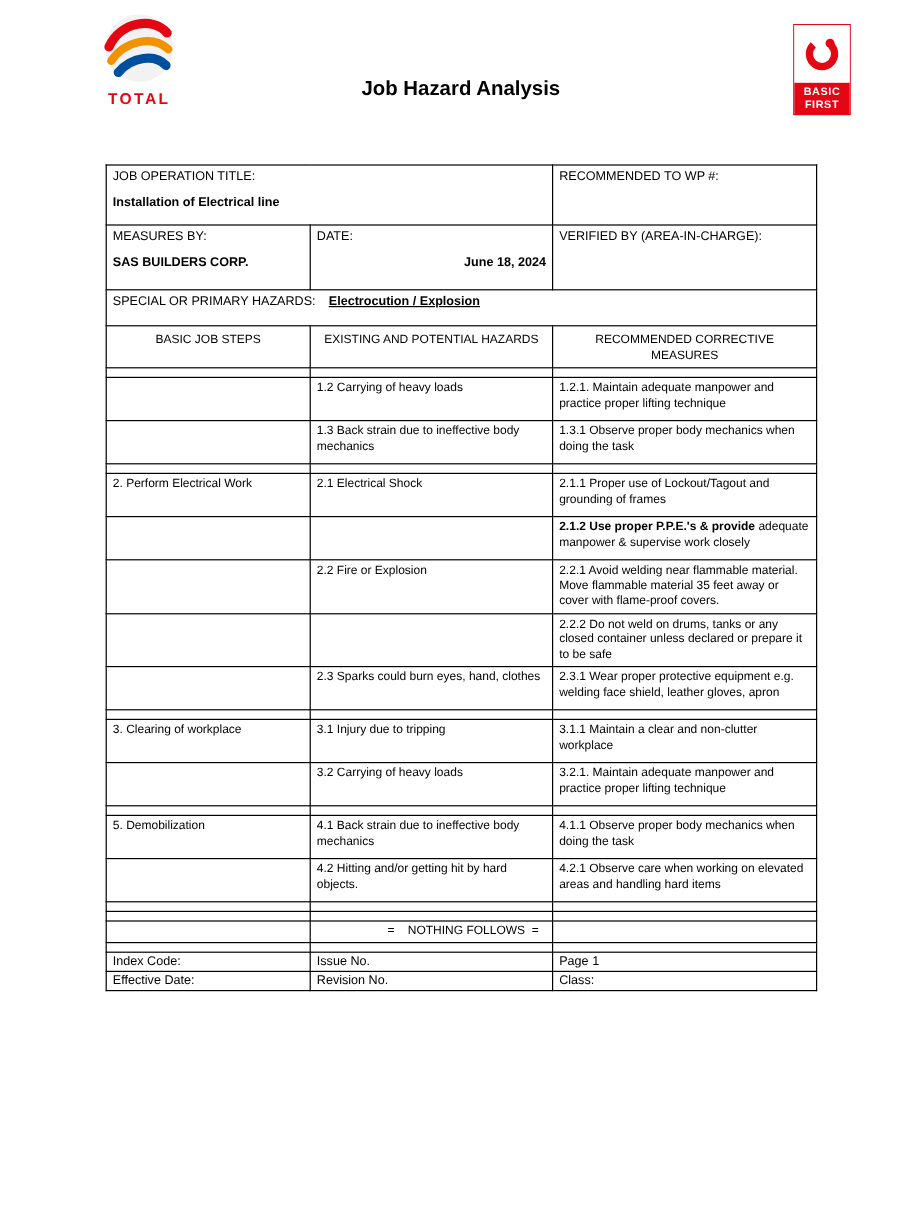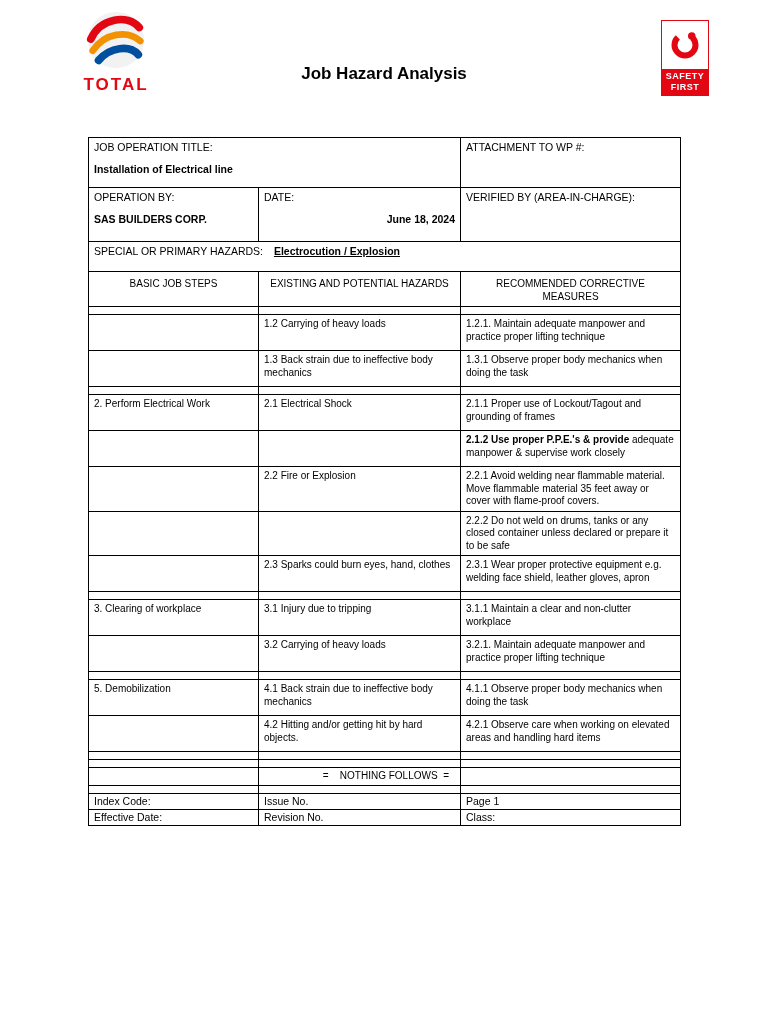--- a/index.html
+++ b/index.html
@@ -12,21 +12,21 @@
   }
   .page { position: relative; width: 768px; height: 1024px; background: #fff; overflow: hidden; }
 
   
   .doc-title {
     position: absolute; top: 64px; left: 0; width: 100%;
     text-align: center; font-size: 17px; font-weight: bold;
   }
   .total-logo { position: absolute; left: 76px; top: 10px; width: 80px; text-align: center; }
   .total-logo svg { width: 62px; height: 62px; display: block; margin: 0 auto; }
-  .total-word { color: #e30613; font-weight: bold; font-size: 17px; letter-spacing: 2px; margin-top: 3px; }
+  .total-word { color: #e30613; font-weight: bold; font-size: 13px; letter-spacing: 2px; margin-top: 3px; }
   .safety-logo { position: absolute; left: 661px; top: 20px; width: 48px; height: 76px; border: 1px solid #e30613; }
   .safety-top { width: 100%; height: 48px; background: #fff; display: flex; align-items: center; justify-content: center; }
   .safety-top svg { width: 36px; height: 36px; }
   .safety-bottom { width: 100%; height: 26px; background: #e30613; color: #fff; font-weight: bold;
     font-size: 9px; line-height: 1.2; text-align: center; padding-top: 2px; letter-spacing: 0.5px; }
 
   
   table.jha {
     position: absolute; left: 88px; top: 137px; width: 592px;
     border-collapse: collapse; table-layout: fixed;
@@ -66,46 +66,46 @@
   <div class="doc-title">Job Hazard Analysis</div>
 
   <div class="safety-logo">
     <div class="safety-top">
       <svg viewBox="0 0 48 48">
         <circle cx="24" cy="24" r="14" fill="none" stroke="#e30613" stroke-width="8" stroke-dasharray="66 22" transform="rotate(-45 24 24)"></circle>
         <circle cx="33" cy="12" r="5" fill="#e30613"></circle>
       </svg>
     </div>
     <div class="safety-bottom">
-      <div>SAFETY</div>
+      <div>BASIC</div>
       <div>FIRST</div>
     </div>
   </div>
 
   <table class="jha">
     <colgroup>
       <col style="width:170px">
         <col style="width:202px">
         <col style="width:220px">
     </colgroup>
 
     <tbody>
         <tr class="info r1">
       <td colspan="2">
         <div>JOB OPERATION TITLE:</div>
         <div class="b mt">Installation of Electrical line</div>
       </td>
       <td>
-        <div>ATTACHMENT TO WP #:</div>
+        <div>RECOMMENDED TO WP #:</div>
       </td>
     </tr>
 
     <tr class="info r2">
       <td>
-        <div>OPERATION BY:</div>
+        <div>MEASURES BY:</div>
         <div class="b mt">SAS BUILDERS CORP.</div>
       </td>
       <td>
         <div>DATE:</div>
         <div class="b mt center">June 18, 2024</div>
       </td>
       <td>
         <div>VERIFIED BY (AREA-IN-CHARGE):</div>
       </td>
     </tr>

